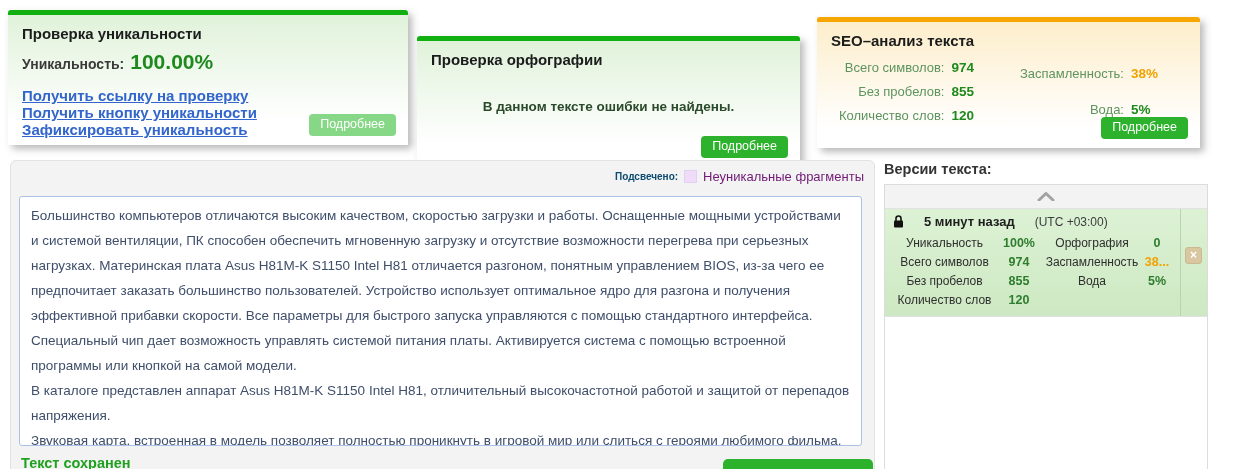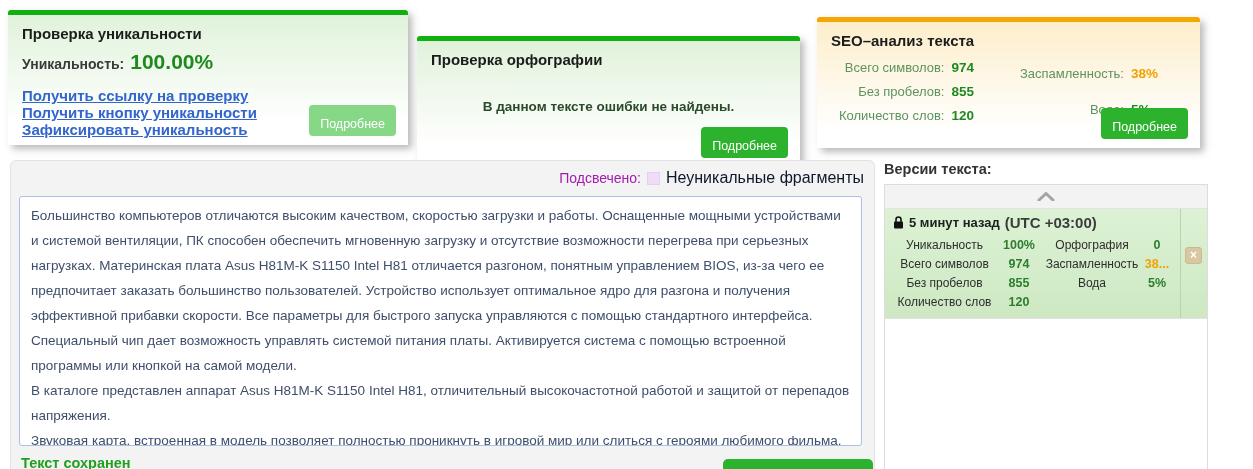--- a/index.html
+++ b/index.html
@@ -19,67 +19,67 @@
   .panel-spell { left:417px; top:36px; width:383px; height:131px; }
   .panel-seo   { left:817px; top:17px; width:383px; height:131px; }
   .panel-title { font-size:15px; font-weight:bold; color:#1c1c1c; }
 
   .metric-row { margin-top:8px; }
   .metric-label { font-size:14px; font-weight:bold; color:#3a3a3a; }
   .metric-value { font-size:21px; font-weight:bold; color:#1e8a1e; margin-left:6px; }
   .links { margin-top:13px; }
   .links a { display:block; font-size:15px; line-height:17px; color:#3366cc; text-decoration:underline; cursor:pointer;font-weight:bold; }
 
-  .btn-details { position:absolute; right:12px; bottom:9px; padding:12px 11px 5px; border:none;
+  .btn-details { position:absolute; right:12px; bottom:9px; padding:3px 11px 5px; border:none;
                  border-radius:4px; color:#fff; font-size:12.5px; font-family:inherit; cursor:pointer; }
   .btn-light { background:#86d886; }
   .btn-solid { background:#2cb22c; }
 
   .spell-msg { position:absolute; left:0; top:58px; width:100%; text-align:center;
                font-size:13.5px; font-weight:bold; color:#2b4a2b; }
 
   .seo-stats { display:flex; margin-top:9px; }
   .seo-col { border-collapse:collapse; }
   .seo-col td { padding:0 0 5px 0; font-size:13px; line-height:19px; }
   .seo-col .lbl { text-align:right; color:#5d935d; padding-right:7px; }
   .seo-col .val { font-weight:bold; color:#1e8a1e; font-size:13.5px; }
   .seo-col .val.orange { color:#f2a200; }
   .seo-left { margin-left:8px; }
   .seo-right { margin-left:46px; }
 
   
   .editor-wrap { position:absolute; left:10px; top:160px; width:865px; height:320px;
                  background:#f3f3f3; border:1px solid #e2e2e2; border-radius:6px 6px 0 0; }
   .legend { position:absolute; top:8px; right:10px; display:flex; align-items:center; gap:6px; }
-  .legend-label { font-size:14px; color:#a21caf; }
+  .legend-label { font-size:10px; color:#0c4a6e;font-weight:bold; }
   .swatch { width:13px; height:13px; background:#eedcf8; border:1px solid #e2cff2; }
-  .legend-text { font-size:16px; color:#0f172a; }
+  .legend-text { font-size:13px; color:#701a75; }
 
   .editor-area { position:absolute; left:8px; top:35px; width:843px; height:250px;
                  background:#fff; border:1px solid #a9c1e6; border-radius:3px;
                  padding:6px 11px; font-size:13.5px; line-height:25px; color:#3f4e6a;
                  white-space:pre-wrap; overflow:hidden; cursor:text; }
 
   .saved-status { position:absolute; left:10px; top:294px; font-size:14.5px; font-weight:bold; color:#1fa11f; }
   .btn-recheck { position:absolute; left:712px; top:298px; width:150px; height:30px;
                  background:#2cb22c; border:none; border-radius:5px; cursor:pointer; }
 
   
   .versions-title { position:absolute; left:884px; top:161px; font-size:14.5px; font-weight:bold; color:#333; }
   .versions-panel { position:absolute; left:884px; top:184px; width:324px; height:300px;
                     background:#fff; border:1px solid #dcdcdc; }
   .v-header { height:24px; background:#f3f3f3; border-bottom:1px solid #e2e2e2;
               display:flex; align-items:center; justify-content:center; cursor:pointer; }
   .v-card { position:relative; display:flex; background:linear-gradient(#ddf2d5, #cde8c2);
             border-bottom:1px solid #e2e2e2; cursor:pointer; }
   .v-main { flex:1; padding:5px 8px 7px; border-right:1px solid #b9d4ac; }
   .v-strip { width:26px; position:relative; }
-  .time-row { display:flex; align-items:center; gap:5px; margin-bottom:4px; }
+  .time-row { display:flex; align-items:center; gap:20px; margin-bottom:4px; }
   .time-text { font-size:13px; font-weight:bold; color:#1e1e1e; }
-  .tz-text { font-size:15px; font-weight:bold; color:#3c3c3c; }
+  .tz-text { font-size:12px; font-weight:normal; color:#3c3c3c; }
   .v-table { border-collapse:collapse; width:100%;text-align:center; }
   .v-table td { height:19px; font-size:12px; color:#2e2e2e; vertical-align:middle; }
   .v-table .c-l1 { width:103px; }
   .v-table .c-v1 { width:46px; }
   .v-table .c-l2 { width:100px;margin-top:24px; }
   .v-table .val { font-weight:bold; color:#2e7d2e; font-size:12.5px; }
   .v-table .val.orange { color:#f2a200; }
   .v-close { position:absolute; left:4px; top:38px; width:17px; height:17px;
              background:#d8c7a0; border:1px solid #cbb98f; border-radius:3px;
              color:#fff; font-size:12px; font-weight:bold; line-height:14px; text-align:center; cursor:pointer; }

